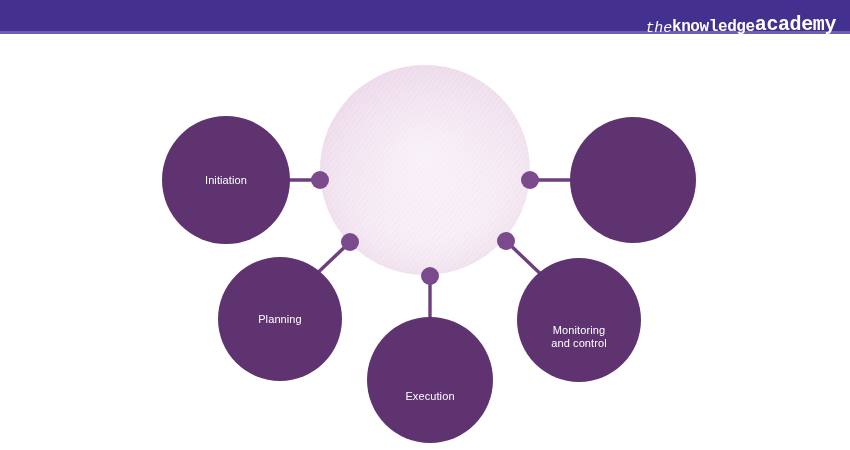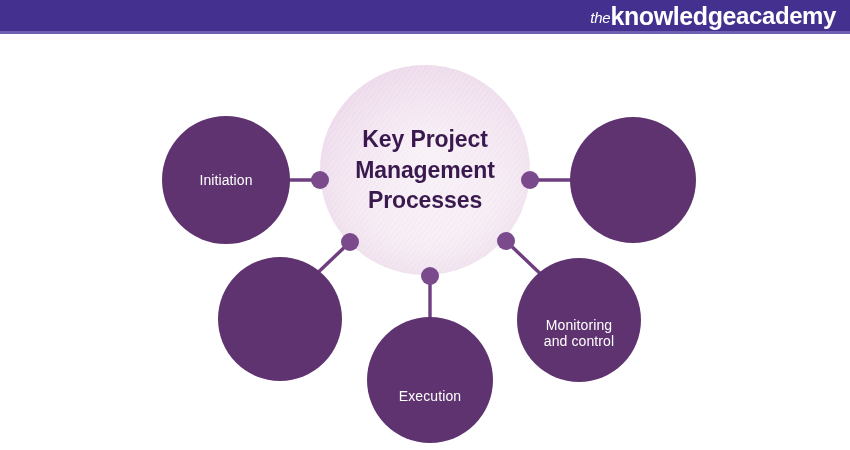--- a/index.html
+++ b/index.html
@@ -34,44 +34,44 @@
   #header-divider {
     position: absolute;
     left: 0; top: 31px;
     width: 850px;
     height: 3px;
     background: #6F5FB0;
   }
   #brand-logo {
     position: absolute;
     right: 14px;
-    top: 3px;
+    top: 10px;
     height: 26px;
     display: flex;
-    align-items: center;
+    align-items: flex-end;
     color: #ffffff;
     white-space: nowrap;
-    font-family: Liberation Sans, sans-serif;
+    font-family: Liberation Mono, monospace;
   }
   .brand-the {
     font-style: italic;
     font-size: 15px;
     font-weight: 400;
     letter-spacing: -0.2px;
     padding-right: 0px;
     position: relative;
     top: 1px;
   }
   .brand-knowledge {
-    font-size: 25px;
+    font-size: 16px;
     font-weight: 700;
     letter-spacing: -0.4px;
   }
   .brand-academy {
-    font-size: 24px;
+    font-size: 20px;
     font-weight: 700;
     letter-spacing: -0.4px;
   }
 
   
   #diagram {
     position: absolute;
     left: 0; top: 34px;
     width: 850px;
     height: 416px;
@@ -89,21 +89,21 @@
     position: absolute;
     display: flex;
     align-items: center;
     justify-content: center;
     text-align: center;
     pointer-events: none;
     line-height: 1.18;
   }
   .satellite-label {
     color: #ffffff;
-    font-size: 14px;
+    font-size: 11px;
     font-weight: 400;
     letter-spacing: 0.1px;
   }
   .hub-label {
     color: #3A1A4E;
     font-size: 23px;
     font-weight: 700;
     letter-spacing: -0.1px;
     line-height: 1.33;
   }
@@ -175,29 +175,29 @@
 
       <g>
         <circle cx="320" cy="146" r="9" fill="#7A4A8C"></circle>
         <circle cx="530" cy="146" r="9" fill="#7A4A8C"></circle>
         <circle cx="350" cy="208" r="9" fill="#7A4A8C"></circle>
         <circle cx="430" cy="242" r="9" fill="#7A4A8C"></circle>
         <circle cx="506" cy="207" r="9" fill="#7A4A8C"></circle>
       </g>
     </svg>
 
-    <div class="node-label hub-label" style="left:300px; top:66px; width:250px; height:140px;">
-      <span>Key Project<br>Management<br>Processes</span>
-    </div>
 
     <div class="node-label satellite-label" style="left:162px; top:116px; width:128px; height:60px;">
       <span>Initiation</span>
     </div>
 
 
+    <div class="node-label satellite-label" style="left:218px; top:255px; width:124px; height:60px;">
+      <span>Planning</span>
+    </div>
 
     <div class="node-label satellite-label" style="left:368px; top:332px; width:124px; height:60px;">
       <span>Execution</span>
     </div>
 
     <div class="node-label satellite-label" style="left:517px; top:256px; width:124px; height:60px;align-items:flex-end;">
       <span>Monitoring<br>and control</span>
     </div>
 
   </div>

